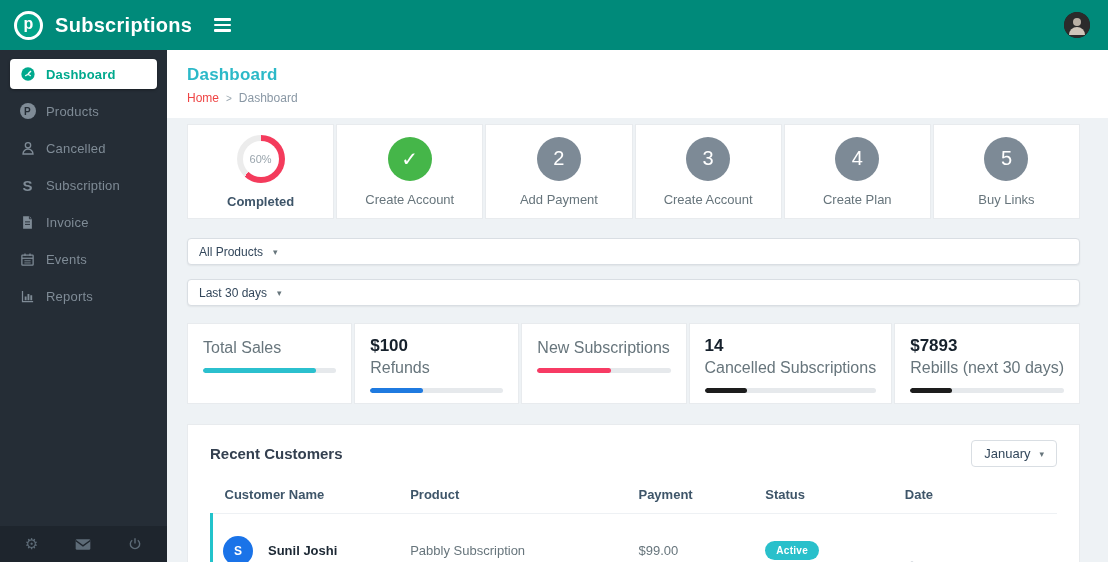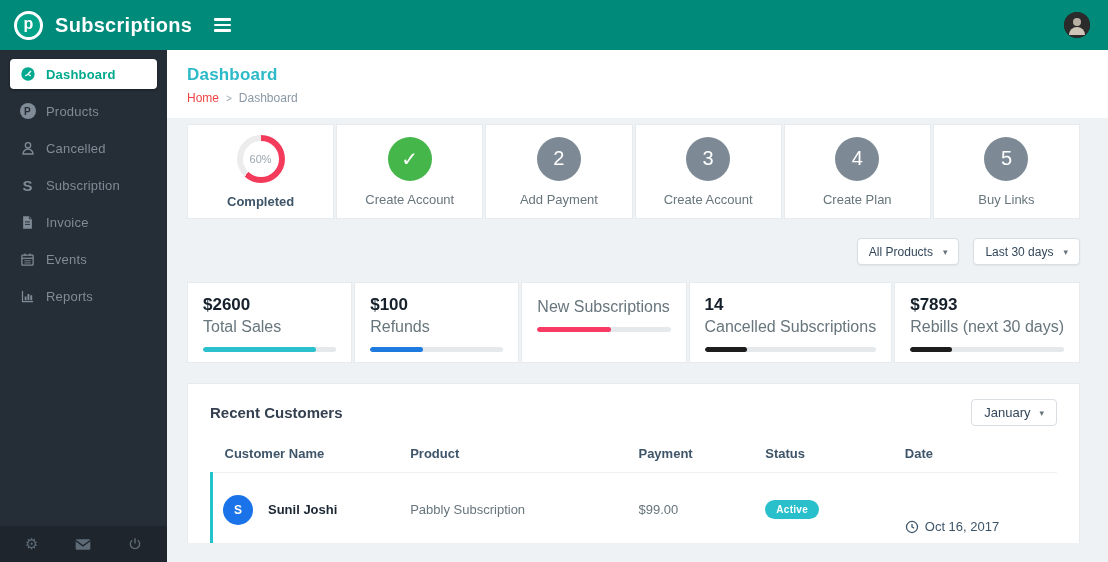--- a/index.html
+++ b/index.html
@@ -55,21 +55,21 @@
   .steps { display:flex; gap:2px; }
   .step-card { flex:1; height:95px; background:#fff; border:1px solid #e8ebee; display:flex; flex-direction:column; align-items:center; justify-content:center; gap:11px; }
   .step-label { font-size:13px; color:#67757c; }
   .step-card.first .step-label { color:#3e5569; font-weight:700; }
   .circle-num { width:44px; height:44px; border-radius:50%; background:#7d8a96; color:#fff; font-size:20px; font-weight:500; display:flex; align-items:center; justify-content:center; }
   .circle-check { width:44px; height:44px; border-radius:50%; background:#45b649; color:#fff; font-size:20px; font-weight:700; display:flex; align-items:center; justify-content:center; }
   .ring { width:48px; height:48px; border-radius:50%; display:flex; align-items:center; justify-content:center; background:#ececec; }
   .ring span { width:36px; height:36px; border-radius:50%; background:#fff; color:#9aa5ad; font-size:11px; display:flex; align-items:center; justify-content:center; }
 
   
-  .filters { display:flex; justify-content:flex-end; gap:14px; margin:19px 0 17px; }
+  .filters { display:flex; justify-content:flex-end; gap:14px; margin:19px 0 17px;flex-direction:column; }
   .select-btn { background:#fff; border:1px solid #d9dee3; border-radius:4px; height:27px; padding:0 11px; font-size:12px; color:#33475b; display:flex; align-items:center; gap:10px; box-shadow:0 1px 2px rgba(0,0,0,.06); cursor:pointer; }
   .caret { color:#67757c; font-size:9px; }
 
   
   .stats { display:flex; gap:2px; }
   .stat-card { flex:1; height:81px; background:#fff; border:1px solid #e8ebee; padding:12px 15px 0; }
   .stat-value { font-size:17px; font-weight:700; color:#16212c; }
   .stat-label { font-size:16px; color:#67757c; margin:3px 0 11px; white-space:nowrap; }
   .bar-track { height:5px; background:#e6e9ec; border-radius:3px; overflow:hidden; }
   .bar-fill { height:100%; border-radius:3px; }
@@ -253,21 +253,20 @@
             <span class="caret">▾</span>
           </div>
           <div class="select-btn">
             <span>Last 30 days</span>
             <span class="caret">▾</span>
           </div>
         </div>
 
         <div class="stats">
           <div class="stat-card">
-            <div class="stat-value">$2600</div>
             <div class="stat-label">Total Sales</div>
             <div class="bar-track">
                 <div class="bar-fill" style="width: 85%; background: rgb(43, 192, 206);"></div>
               </div>
           </div>
           <div class="stat-card">
             <div class="stat-value">$100</div>
             <div class="stat-label">Refunds</div>
             <div class="bar-track">
                 <div class="bar-fill" style="width: 40%; background: rgb(31, 122, 224);"></div>

